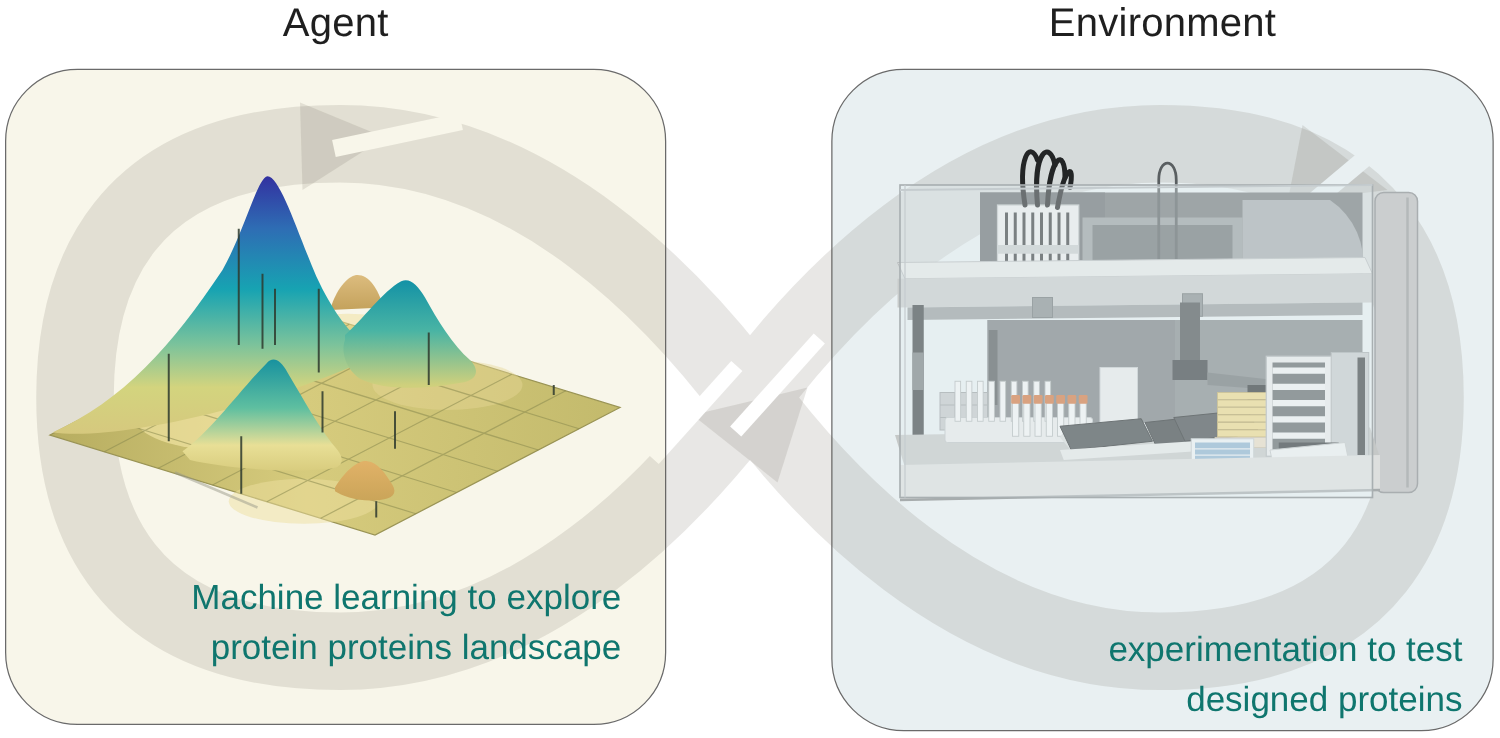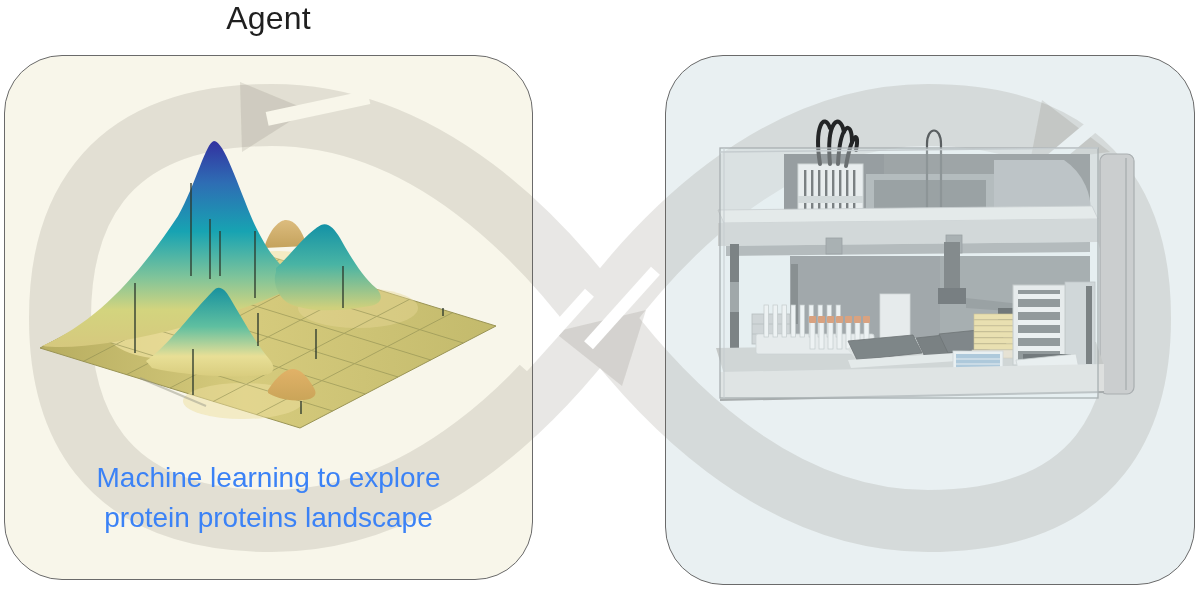--- a/index.html
+++ b/index.html
@@ -9,21 +9,21 @@
   .card.agent{left:4px;width:529px;background:#f8f6ea;}
   .card.environment{left:665px;width:530px;height:530px;background:#e9f0f2;}
   .loop-layer{position:absolute;left:0;top:0;width:1200px;height:590px;z-index:2;pointer-events:none;}
   .panel-title{position:absolute;top:0;z-index:3;text-align:center;
                font-size:32px;font-weight:500;color:#1f1f1f;letter-spacing:0.2px;}
   .panel-title.agent{left:4px;width:529px;}
   .panel-title.environment{left:665px;width:530px;}
   .illustration{position:absolute;z-index:3;}
   .plot{left:28px;top:116px;width:485px;height:335px;}
   .robot{left:698px;top:102px;width:452px;height:312px;}
-  .caption{position:absolute;z-index:3;text-align:center;color:#3b82f6;font-size:28px;line-height:40px;font-weight:400;}
+  .caption{position:absolute;z-index:3;text-align:right;color:#0f766e;font-size:28px;line-height:40px;font-weight:400;}
   .caption.agent{left:40px;top:458px;width:457px;}
   .caption.environment{left:690px;top:460px;width:480px;}
 </style>
 </head>
 <body>
 
 <div class="canvas">
 
   <div class="card agent"></div>
   <div class="card environment"></div>
@@ -48,20 +48,21 @@
                C 1105 115, 1140 225, 1140 318
                C 1140 411, 1105 521, 928 521
                C 770 521, 655 391, 600 318 Z" fill="none" stroke="rgba(101,97,80,0.15)" stroke-width="62"></path>
       <polygon points="240,82 308,110 242,152" fill="rgba(101,97,80,0.15)"></polygon>
       <polygon points="1042,100 1110,152 1030,162" fill="rgba(101,97,80,0.15)"></polygon>
       <polygon points="646,310 622,386 554,332" fill="rgba(101,97,80,0.15)"></polygon>
     </g>
   </svg>
 
   <div class="panel-title agent">Agent</div>
+  <div class="panel-title environment">Environment</div>
 
   <svg class="illustration plot" viewBox="0 0 485 335" xmlns="http://www.w3.org/2000/svg">
     <defs>
       <linearGradient id="baseGrad" x1="0" y1="0" x2="1" y2="0">
         <stop offset="0" stop-color="#b7ad60"></stop>
         <stop offset="0.45" stop-color="#d6cb7d"></stop>
         <stop offset="1" stop-color="#c3ba6c"></stop>
       </linearGradient>
       <linearGradient id="peakGrad" x1="0" y1="20" x2="0" y2="232" gradientUnits="userSpaceOnUse">
         <stop offset="0" stop-color="#332a9e"></stop>
@@ -331,16 +332,17 @@
       <line x1="26" y1="46" x2="26" y2="296" stroke="#c5cccf" stroke-width="1"></line>
     </g>
   </svg>
 
   <div class="caption agent">
     <span>Machine learning to explore</span><br>
     <span>protein proteins landscape</span>
   </div>
   <div class="caption environment">
     <br>
-    <br>
+    <span>experimentation to test</span><br>
+    <span>designed proteins</span>
   </div>
 
 </div>
 
 </body></html>

